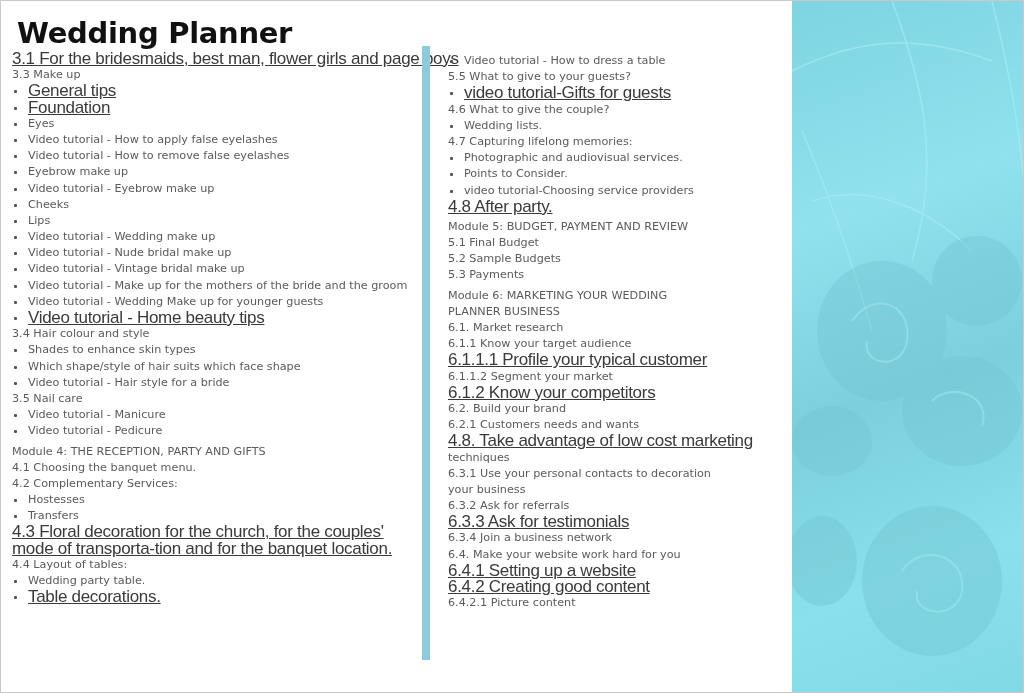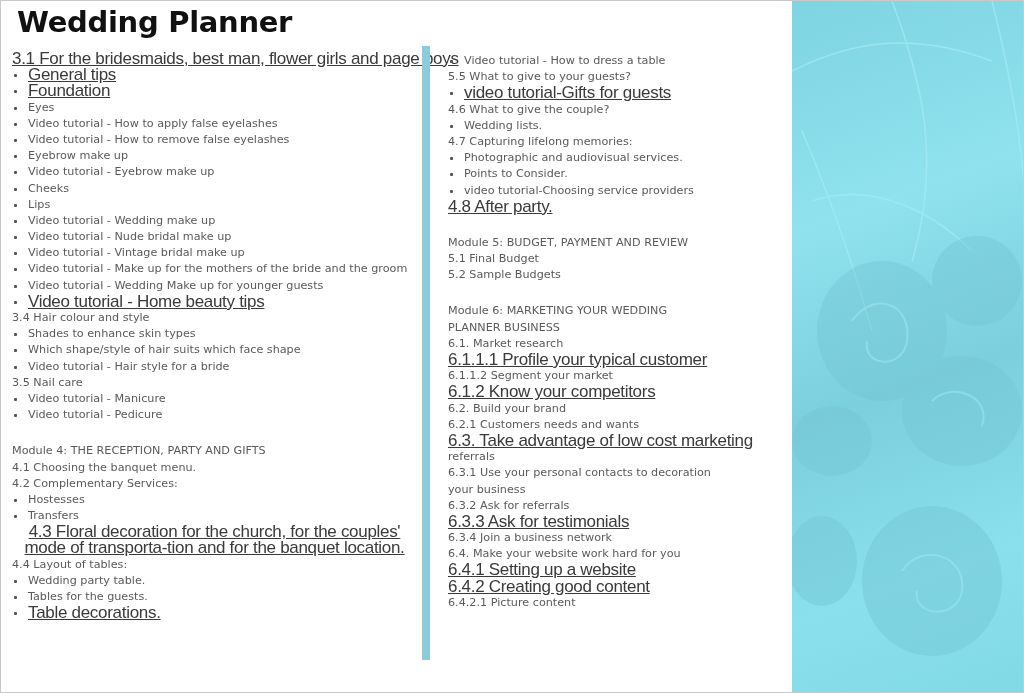--- a/index.html
+++ b/index.html
@@ -5,60 +5,61 @@
     html, body { margin: 0; padding: 0; }
     body {
       width: 1024px; height: 693px; overflow: hidden; background: #ffffff;
       font-family: "Liberation Sans", sans-serif;
     }
     .page {
       position: absolute; left: 0; top: 0; width: 1022px; height: 691px;
       border: 1px solid #c9c9c9; background: #ffffff; overflow: hidden;
     }
     .title {
-      position: absolute; left: 16px; top: 3px; margin: 0;
+      position: absolute; left: 16px; top: 14px; margin: 0;
       font-family: "DejaVu Sans", sans-serif; font-weight: bold;
       font-size: 29px; letter-spacing: -0.3px; color: #111111; line-height: 36px;
     }
     .col {
       position: absolute; margin: 0; padding: 0; list-style: none;
     }
     .col-left { left: 11px; top: 50px; width: 405px; }
     .col-right { left: 447px; top: 52px; width: 300px; }
     .ln {
       font-family: "DejaVu Sans", sans-serif; font-size: 11.2px; color: #5a5a5a;
       line-height: 16.2px; height: 16.2px; white-space: nowrap; position: relative;
     }
     .ln.alt { font-family: "Liberation Sans", sans-serif; font-size: 17px; color: #3a3a3a; letter-spacing: -0.3px; text-decoration: underline; }
     .ln.bul { padding-left: 16px; }
     .ln.bul::before {
       content: ""; position: absolute; left: 2px; top: 7px; width: 3px; height: 3px;
       background: #555555; border-radius: 1px;
     }
-    .ln.gap { margin-top: 20px; }
-    .ln.wrap { white-space: normal; height: auto; text-align: center; }
+    .ln.gap { margin-top: 4px; }
+    .ln.wrap { white-space: normal; height: auto; }
     .divider {
       position: absolute; left: 421px; top: 45px; width: 8px; height: 614px;
       background: #8ccbdc;
     }
     .photo {
       position: absolute; left: 791px; top: 0; width: 233px; height: 693px;
       background: linear-gradient(160deg, #7fd4e2 0%, #8fe2ee 30%, #7ccfdd 55%, #8ae0ec 80%, #82d9e6 100%);
       overflow: hidden;
     }
     .photo svg { position: absolute; left: 0; top: 0; }
   </style>
 </head>
 <body>
 
 <div class="page">
   <h1 class="title">Wedding Planner</h1>
 
   <ul class="col col-left">
       <li class="ln alt">3.1 For the bridesmaids, best man, flower girls and page boys</li>
+      <li class="ln">3.3 Make up</li>
       <li class="ln bul alt">General tips</li>
       <li class="ln bul alt">Foundation</li>
       <li class="ln bul">Eyes</li>
       <li class="ln bul">Video tutorial - How to apply false eyelashes</li>
       <li class="ln bul">Video tutorial - How to remove false eyelashes</li>
       <li class="ln bul">Eyebrow make up</li>
       <li class="ln bul">Video tutorial - Eyebrow make up</li>
       <li class="ln bul">Cheeks</li>
       <li class="ln bul">Lips</li>
       <li class="ln bul">Video tutorial - Wedding make up</li>
@@ -75,50 +76,51 @@
       <li class="ln bul">Video tutorial - Manicure</li>
       <li class="ln bul">Video tutorial - Pedicure</li>
       <li class="ln gap">Module 4: THE RECEPTION, PARTY AND GIFTS</li>
       <li class="ln">4.1 Choosing the banquet menu.</li>
       <li class="ln">4.2 Complementary Services:</li>
       <li class="ln bul">Hostesses</li>
       <li class="ln bul">Transfers</li>
       <li class="ln alt wrap">4.3 Floral decoration for the church, for the couples' mode of transporta-tion and for the banquet location.</li>
       <li class="ln">4.4 Layout of tables:</li>
       <li class="ln bul">Wedding party table.</li>
-      <li class="ln bul">Tables for the guests.</li>
       <li class="ln bul alt">Table decorations.</li>
     </ul>
 
   <div class="divider"></div>
 
   <ul class="col col-right">
       <li class="ln bul">Video tutorial - How to dress a table</li>
       <li class="ln">5.5 What to give to your guests?</li>
       <li class="ln bul alt">video tutorial-Gifts for guests</li>
       <li class="ln">4.6 What to give the couple?</li>
       <li class="ln bul">Wedding lists.</li>
       <li class="ln">4.7 Capturing lifelong memories:</li>
       <li class="ln bul">Photographic and audiovisual services.</li>
       <li class="ln bul">Points to Consider.</li>
       <li class="ln bul">video tutorial-Choosing service providers</li>
       <li class="ln alt">4.8 After party.</li>
       <li class="ln gap">Module 5: BUDGET, PAYMENT AND REVIEW</li>
       <li class="ln">5.1 Final Budget</li>
       <li class="ln">5.2 Sample Budgets</li>
+      <li class="ln">5.3 Payments</li>
       <li class="ln gap">Module 6: MARKETING YOUR WEDDING</li>
       <li class="ln">PLANNER BUSINESS</li>
       <li class="ln">6.1. Market research</li>
+      <li class="ln">6.1.1  Know your target audience</li>
       <li class="ln alt">6.1.1.1 Profile your typical customer</li>
       <li class="ln">6.1.1.2 Segment your market</li>
       <li class="ln alt">6.1.2 Know your competitors</li>
       <li class="ln">6.2. Build your brand</li>
       <li class="ln">6.2.1  Customers needs and wants</li>
-      <li class="ln alt">6.3. Take advantage of low cost marketing</li>
-      <li class="ln">referrals</li>
+      <li class="ln alt">4.8. Take advantage of low cost marketing</li>
+      <li class="ln">techniques</li>
       <li class="ln">6.3.1  Use your personal contacts to decoration</li>
       <li class="ln">your business</li>
       <li class="ln">6.3.2  Ask for referrals</li>
       <li class="ln alt">6.3.3 Ask for testimonials</li>
       <li class="ln">6.3.4  Join a business network</li>
       <li class="ln">6.4. Make your website work hard for you</li>
       <li class="ln alt">6.4.1 Setting up a website</li>
       <li class="ln alt">6.4.2 Creating good content</li>
       <li class="ln">6.4.2.1 Picture content</li>
     </ul>

